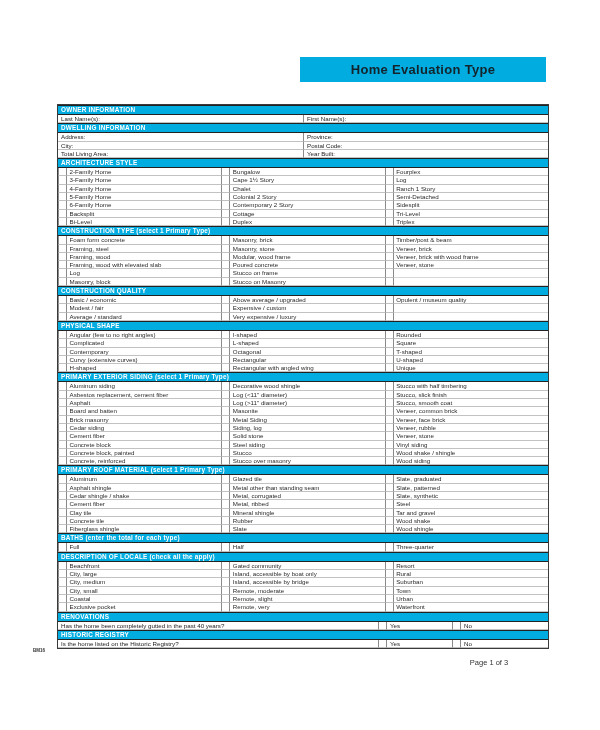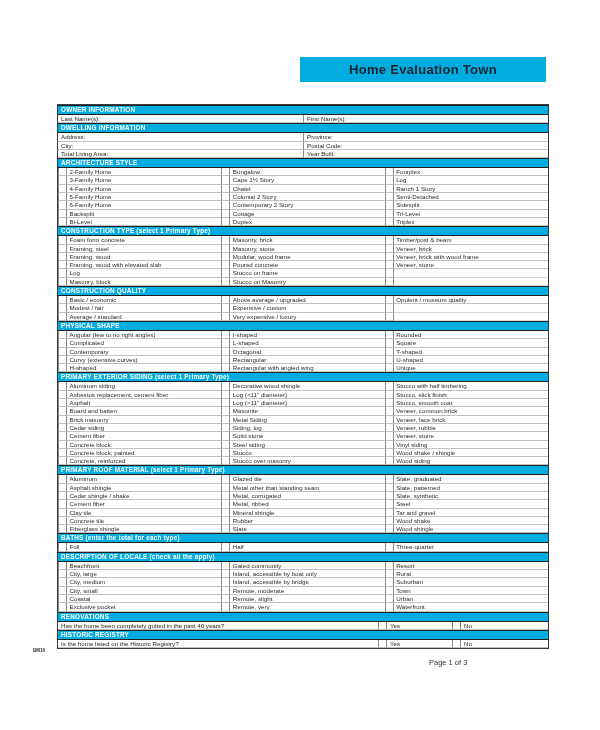--- a/index.html
+++ b/index.html
@@ -45,28 +45,28 @@
     flex:0 0 320px; border-bottom:1px solid #c2c2c2; padding-left:3px;
     white-space:nowrap; overflow:hidden;
   }
   .q-opt-label { border-bottom:1px solid #c2c2c2; padding-left:3px; white-space:nowrap; overflow:hidden; }
   .q-yes { flex:0 0 65px; }
   .q-no  { flex:1; }
   .footer-code {
     position:absolute; left:33px; top:648px; font-size:4.5px; font-weight:bold; color:#333;
   }
   .page-num {
-    position:absolute; left:429px; top:658px; width:120px; text-align:left;
+    position:absolute; left:429px; top:658px; width:120px; text-align:center;
     font-size:7.5px; color:#333;
   }
 </style>
 </head>
 <body>
 
-<div class="title-box">Home Evaluation Town</div>
+<div class="title-box">Home Evaluation Type</div>
 
 <div class="form">
     <div class="sec-header">OWNER INFORMATION</div>
     <div class="row">
       <div class="half"><div style="display: inline;">Last Name(s):</div></div>
       <div class="half"><div style="display: inline;">First Name(s):</div></div>
     </div>
     <div class="sec-header">DWELLING INFORMATION</div>
     <div class="row">
       <div class="half"><div style="display: inline;">Address:</div></div>

